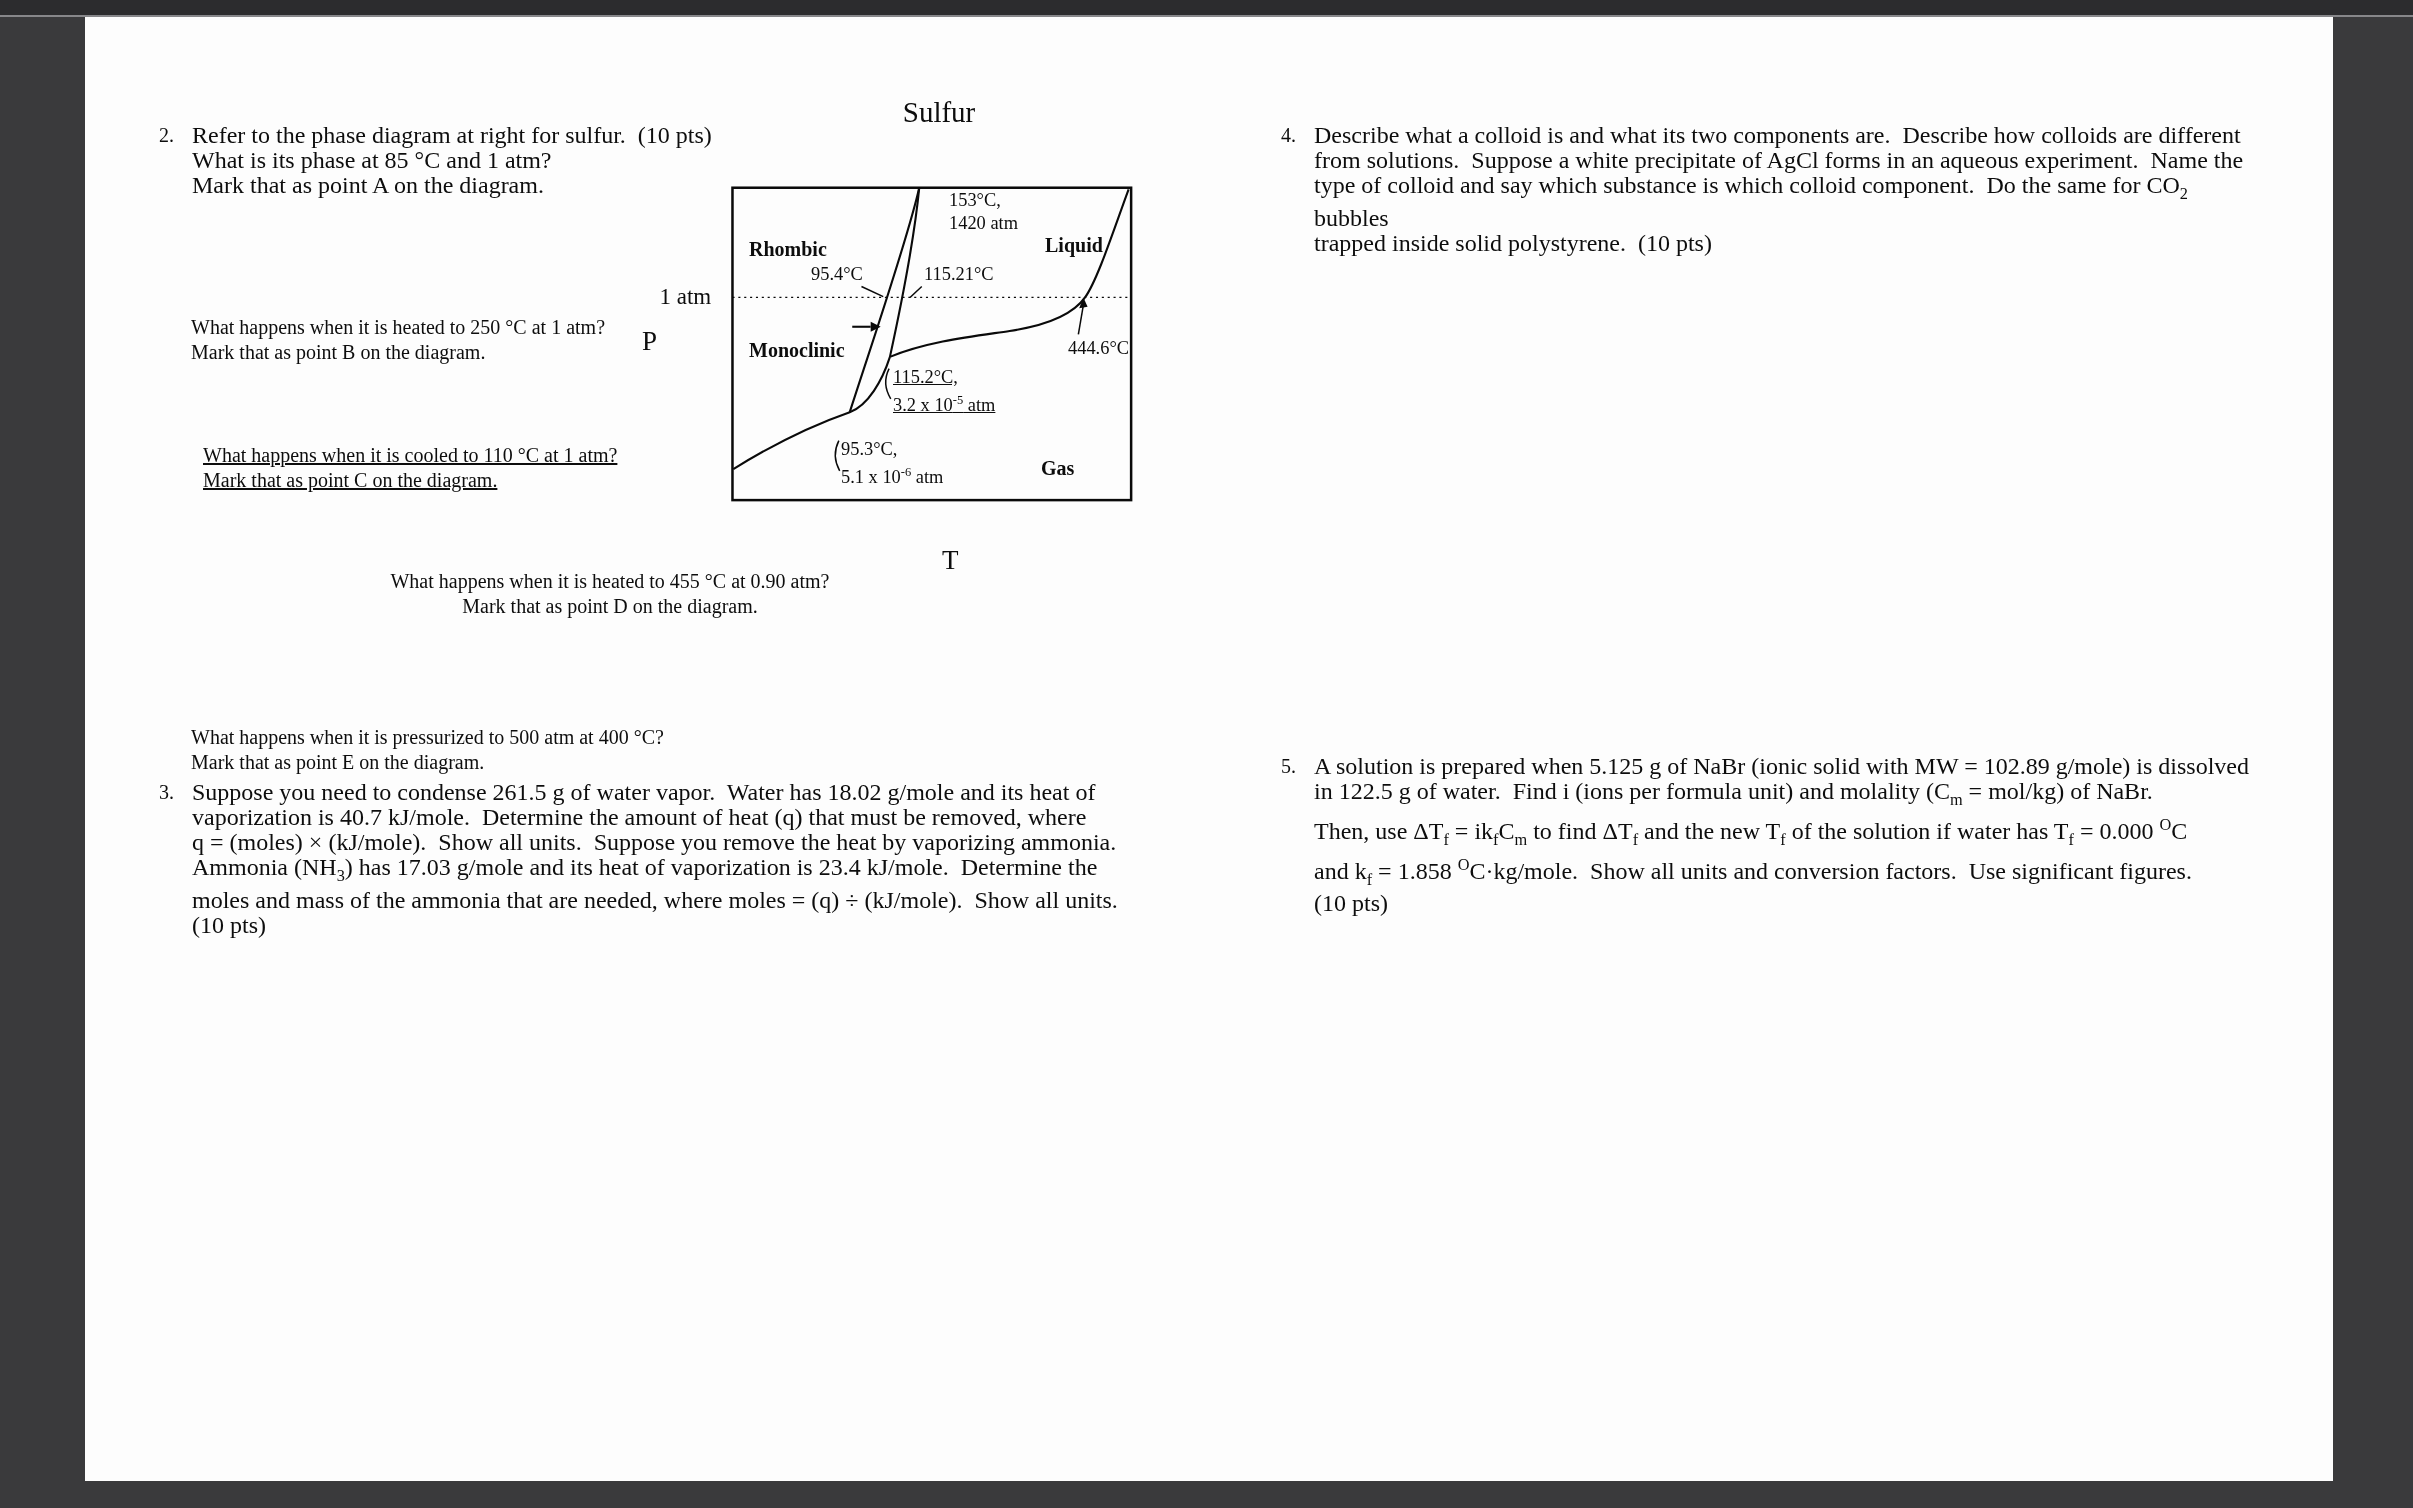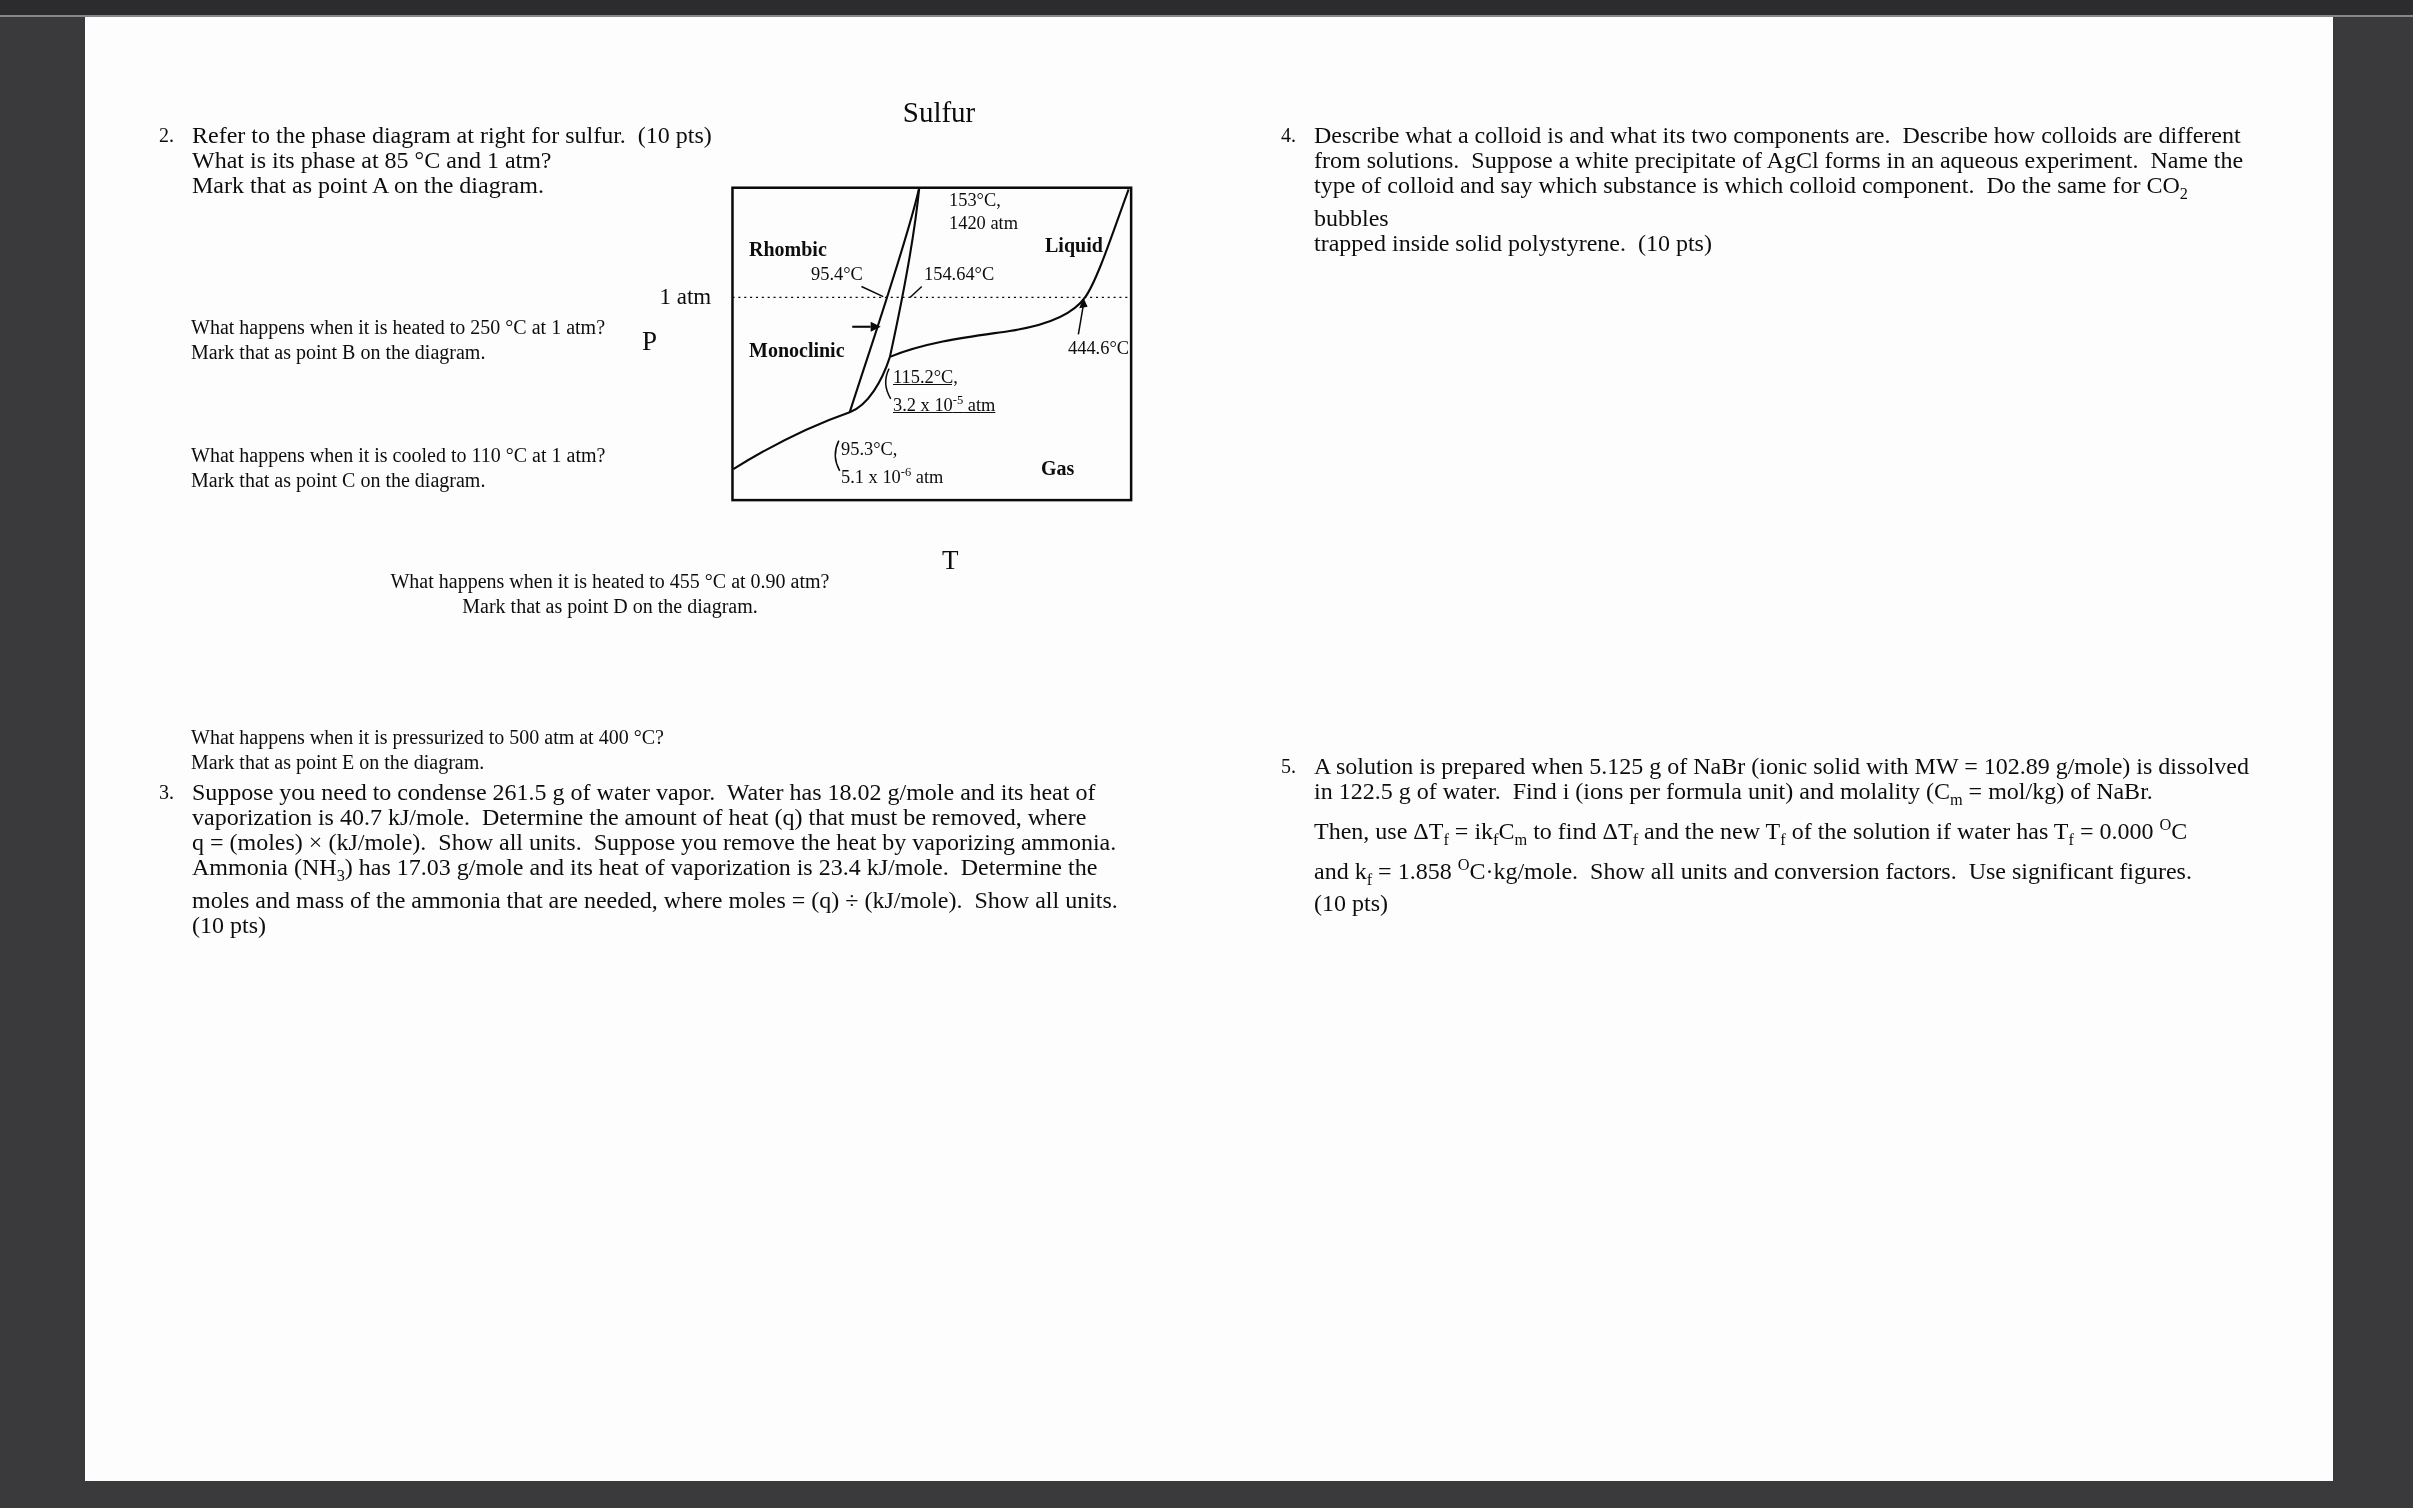--- a/index.html
+++ b/index.html
@@ -42,21 +42,21 @@
 <div class="top-band"></div>
 <div class="divider"></div>
 
 <div class="paper">
 
   <div class="qblock" style="left:74px;top:106px;">
     <span class="qnum">2.</span>
     <div class="qtext">Refer to the phase diagram at right for sulfur.  (10 pts)<br>What is its phase at 85 °C and 1 atm?<br>Mark that as point A on the diagram.</div>
   </div>
   <div class="qpart" style="left:106px;top:257px;">What happens when it is heated to 250 °C at 1 atm?<br>Mark that as point B on the diagram.</div>
-  <div class="qpart" style="left:106px;top:385px;">What happens when it is cooled to 110 °C at 1 atm?<br>Mark that as point C on the diagram.</div>
+  <div class="qpart" style="left:118px;top:385px;text-decoration:underline;">What happens when it is cooled to 110 °C at 1 atm?<br>Mark that as point C on the diagram.</div>
   <div class="qpart" style="left:106px;top:511px;text-align:center;">What happens when it is heated to 455 °C at 0.90 atm?<br>Mark that as point D on the diagram.</div>
   <div class="qpart" style="left:106px;top:667px;">What happens when it is pressurized to 500 atm at 400 °C?<br>Mark that as point E on the diagram.</div>
 
   <div class="qblock" style="left:74px;top:763px;">
     <span class="qnum">3.</span>
     <div class="qtext">Suppose you need to condense 261.5 g of water vapor.  Water has 18.02 g/mole and its heat of<br>vaporization is 40.7 kJ/mole.  Determine the amount of heat (q) that must be removed, where<br>q = (moles) × (kJ/mole).  Show all units.  Suppose you remove the heat by vaporizing ammonia.<br>Ammonia (NH<sub>3</sub>) has 17.03 g/mole and its heat of vaporization is 23.4 kJ/mole.  Determine the<br>moles and mass of the ammonia that are needed, where moles = (q) ÷ (kJ/mole).  Show all units.<br>(10 pts)</div>
   </div>
 
   <div class="qblock" style="left:1196px;top:106px;">
     <span class="qnum">4.</span>
@@ -95,21 +95,21 @@
       <polygon points="279,274 291,280 279,286" fill="#0a0a0a"></polygon>
     </svg>
 
     <div class="dregion" style="left:112px;top:122px;">Rhombic</div>
     <div class="dregion" style="left:112px;top:223px;">Monoclinic</div>
     <div class="dregion" style="left:408px;top:118px;">Liquid</div>
     <div class="dregion" style="left:404px;top:341px;">Gas</div>
 
     <div class="dlabel" style="left:288px;top:97px;margin-left:24px;">153°C,<br>1420 atm</div>
     <div class="dlabel" style="left:174px;top:171px;">95.4°C</div>
-    <div class="dlabel" style="left:287px;top:171px;">154.64°C</div>
+    <div class="dlabel" style="left:287px;top:171px;">115.21°C</div>
     <div class="dlabel" style="left:431px;top:245px;">444.6°C</div>
     <div class="dlabel" style="left:256px;top:274px;text-decoration:underline;">115.2°C,<br>3.2 x 10<sup>-5</sup> atm</div>
     <div class="dlabel" style="left:204px;top:346px;">95.3°C,<br>5.1 x 10<sup>-6</sup> atm</div>
 
     <div class="oneatm">1 atm</div>
     <div class="axis" style="left:5px;top:235px;">P</div>
     <div class="axis" style="left:305px;top:454px;">T</div>
   </div>
 
 </div>

